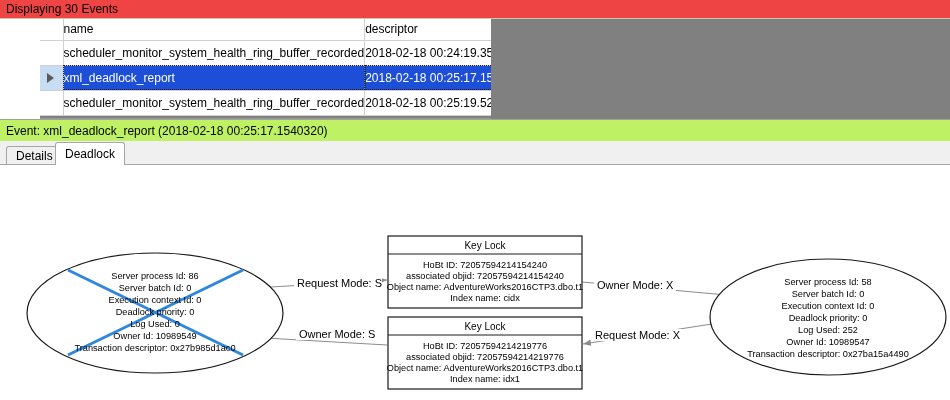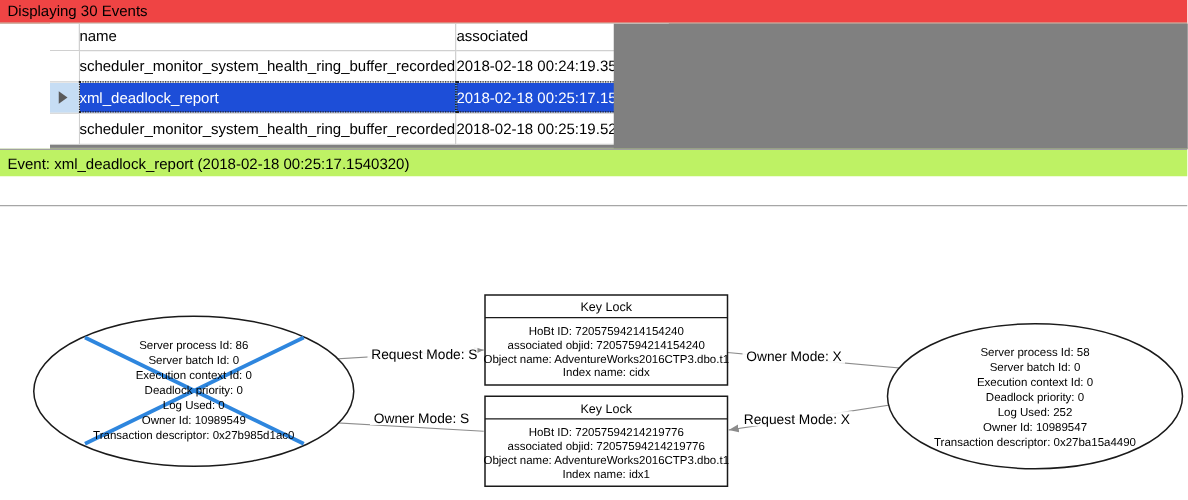--- a/index.html
+++ b/index.html
@@ -224,21 +224,21 @@
     <span>Displaying 30 Events</span>
   </div>
 
   <div class="grid">
     <div class="grid-filler"></div>
     <table class="grid-table">
       <thead>
         <tr>
           <th class="hdr-sel col-sel"></th>
           <th class="hdr col-name">name</th>
-          <th class="hdr col-ts">associated</th>
+          <th class="hdr col-ts">descriptor</th>
         </tr>
       </thead>
       <tbody>
         <tr>
           <td class="cell-sel col-sel"></td>
           <td class="cell col-name">scheduler_monitor_system_health_ring_buffer_recorded</td>
           <td class="cell col-ts">2018-02-18 00:24:19.3516078</td>
         </tr>
         <tr class="selected">
           <td class="cell-sel col-sel">
@@ -253,20 +253,29 @@
           <td class="cell col-ts">2018-02-18 00:25:19.5276859</td>
         </tr>
       </tbody>
     </table>
   </div>
 
   <div class="event-line">
     <span>Event: xml_deadlock_report (2018-02-18 00:25:17.1540320)</span>
   </div>
 
+  <div class="tabstrip">
+    <div class="tabstrip-line"></div>
+    <div class="tab tab-details">
+      <span>Details</span>
+    </div>
+    <div class="tab tab-deadlock active">
+      <span>Deadlock</span>
+    </div>
+  </div>
 
   <div class="canvas">
     <svg width="950" height="235" viewBox="0 0 950 235">
       <defs>
         <marker id="arrowGray" markerWidth="9" markerHeight="9" refX="8" refY="3.2" orient="auto" markerUnits="userSpaceOnUse">
           <path d="M0,0 L8,3.2 L0,6.4 z" fill="#8c8c8c"></path>
         </marker>
       </defs>
 
       <g>

